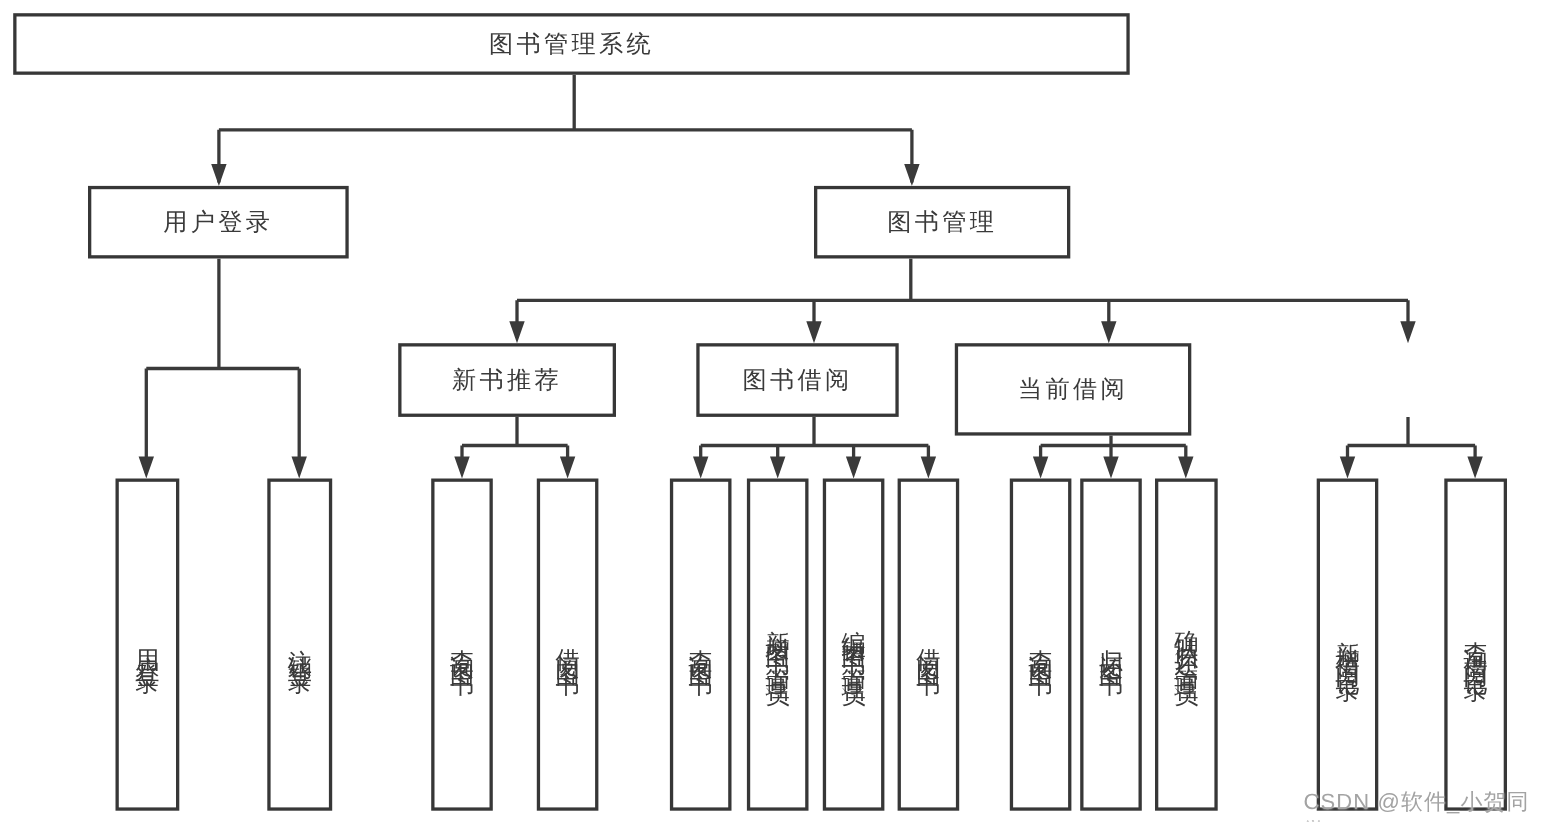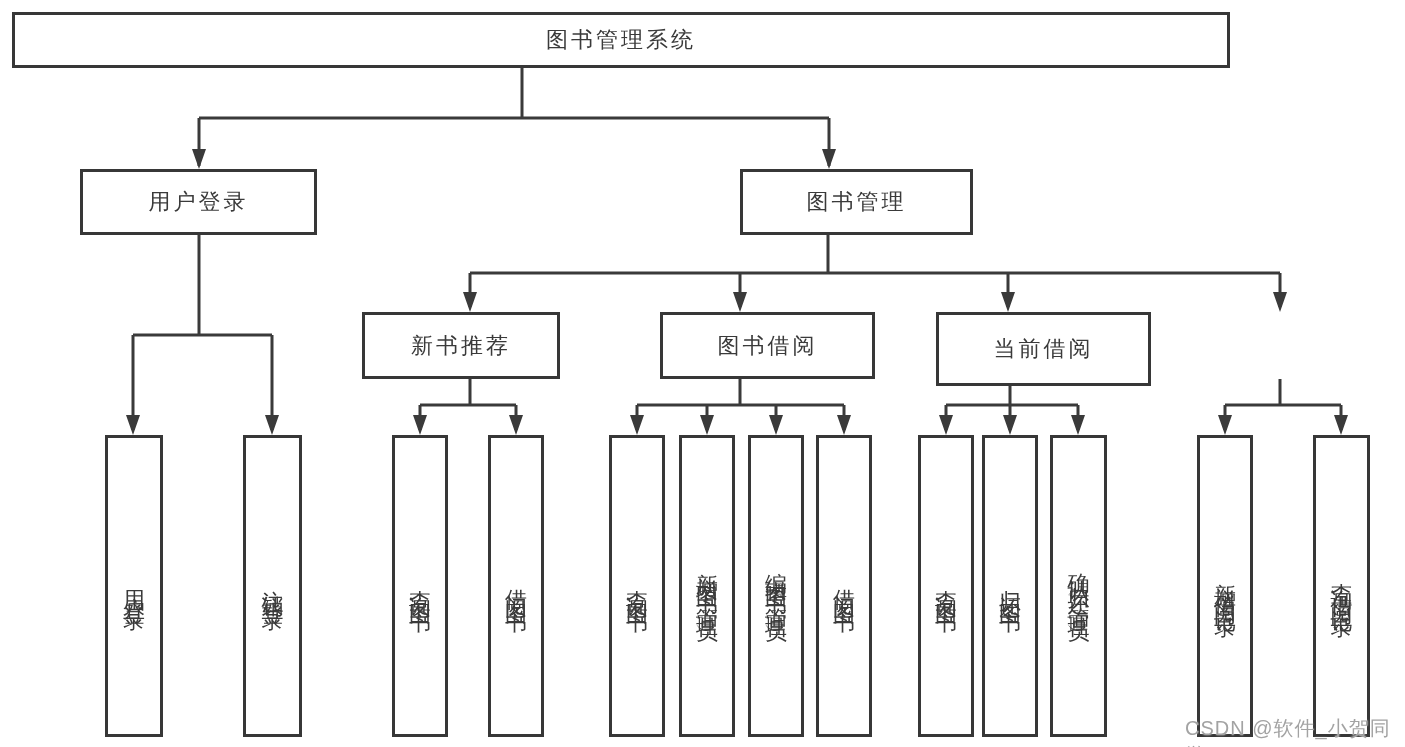--- a/index.html
+++ b/index.html
@@ -71,28 +71,28 @@
              M700 415 L714 415 L707 435 Z
              M769 415 L783 415 L776 435 Z
              M837 415 L851 415 L844 435 Z
              M939 415 L953 415 L946 435 Z
              M1003 415 L1017 415 L1010 435 Z
              M1071 415 L1085 415 L1078 435 Z
              M1218 415 L1232 415 L1225 435 Z
              M1334 415 L1348 415 L1341 435 Z"></path>
   </svg>
 
-  <div class="node" style="left:12px;top:12px;width:1218px;height:56px">图书管理系统</div>
+  <div class="node" style="left:12px;top:12px;width:1015px;height:56px">图书管理系统</div>
 
   <div class="node" style="left:80px;top:169px;width:237px;height:66px">用户登录</div>
   <div class="node" style="left:740px;top:169px;width:233px;height:66px">图书管理</div>
 
   <div class="node" style="left:362px;top:312px;width:198px;height:67px">新书推荐</div>
-  <div class="node" style="left:660px;top:312px;width:215px;height:67px">图书借阅</div>
-  <div class="node" style="left:936px;top:312px;width:215px;height:74px">当前借阅</div>
+  <div class="node" style="left:633px;top:312px;width:184px;height:67px">图书借阅</div>
+  <div class="node" style="left:868px;top:312px;width:215px;height:84px">当前借阅</div>
 
   <div class="node v" style="left:105px;top:435px;width:58px;height:302px">用户登录</div>
   <div class="node v" style="left:243px;top:435px;width:59px;height:302px">注销登录</div>
 
   <div class="node v" style="left:392px;top:435px;width:56px;height:302px">查询图书</div>
   <div class="node v" style="left:488px;top:435px;width:56px;height:302px">借阅图书</div>
 
   <div class="node v" style="left:609px;top:435px;width:56px;height:302px">查询图书</div>
   <div class="node v" style="left:679px;top:435px;width:56px;height:302px">新增图书（管理员）</div>
   <div class="node v" style="left:748px;top:435px;width:56px;height:302px">编辑图书（管理员）</div>

